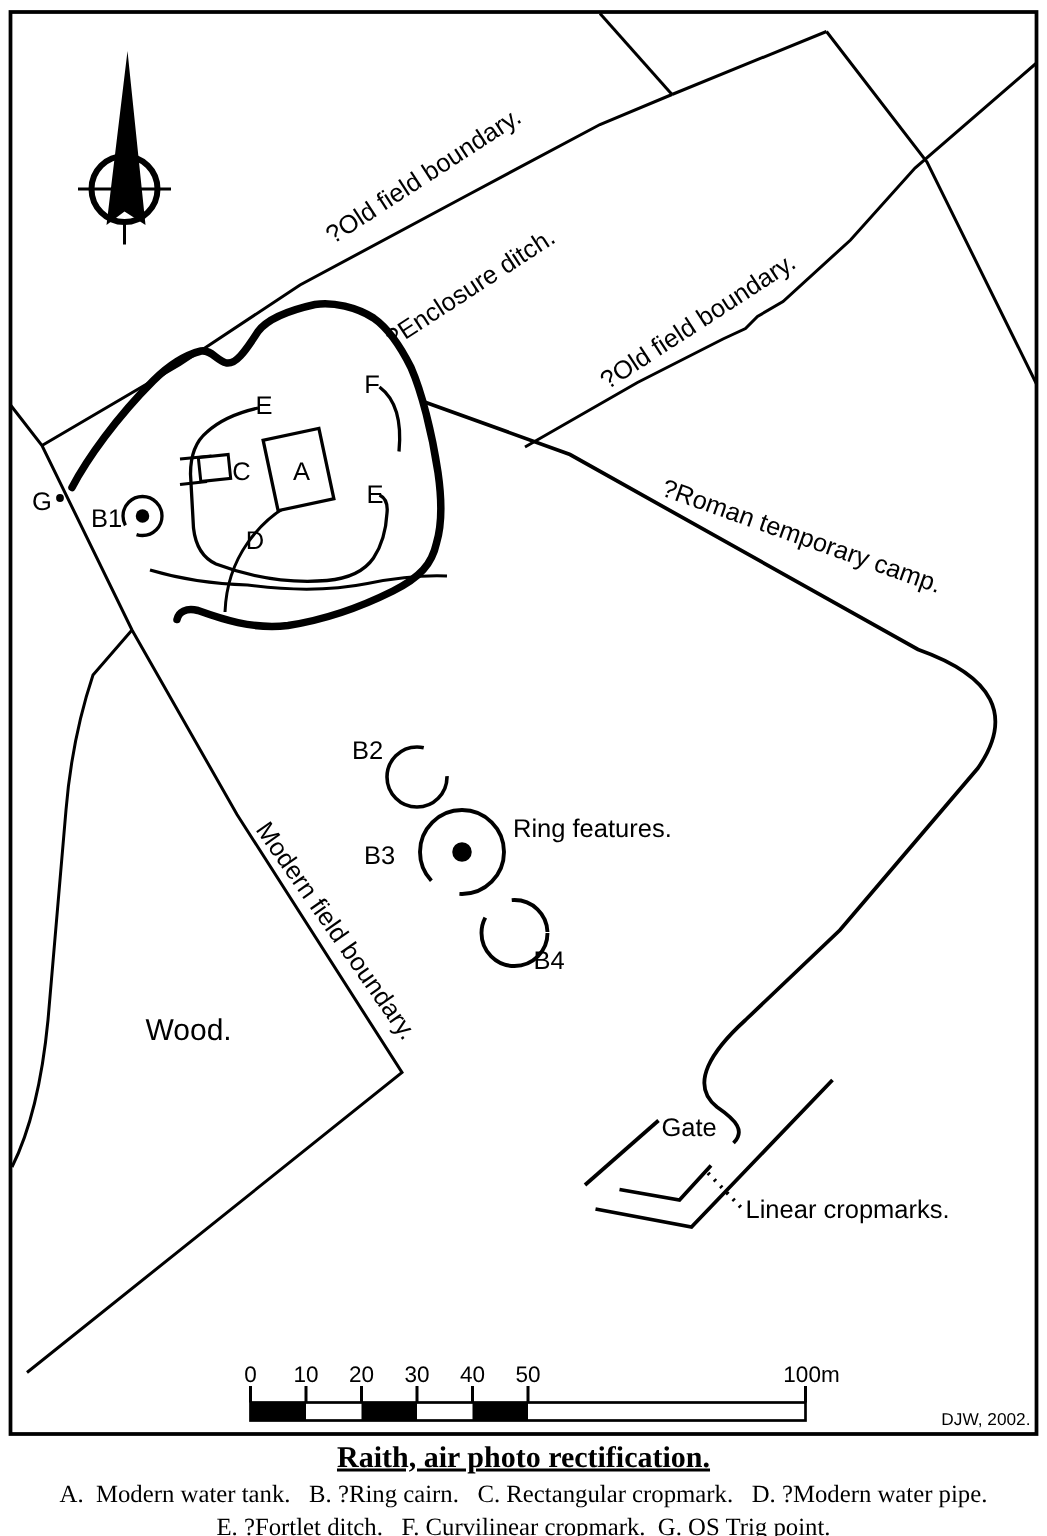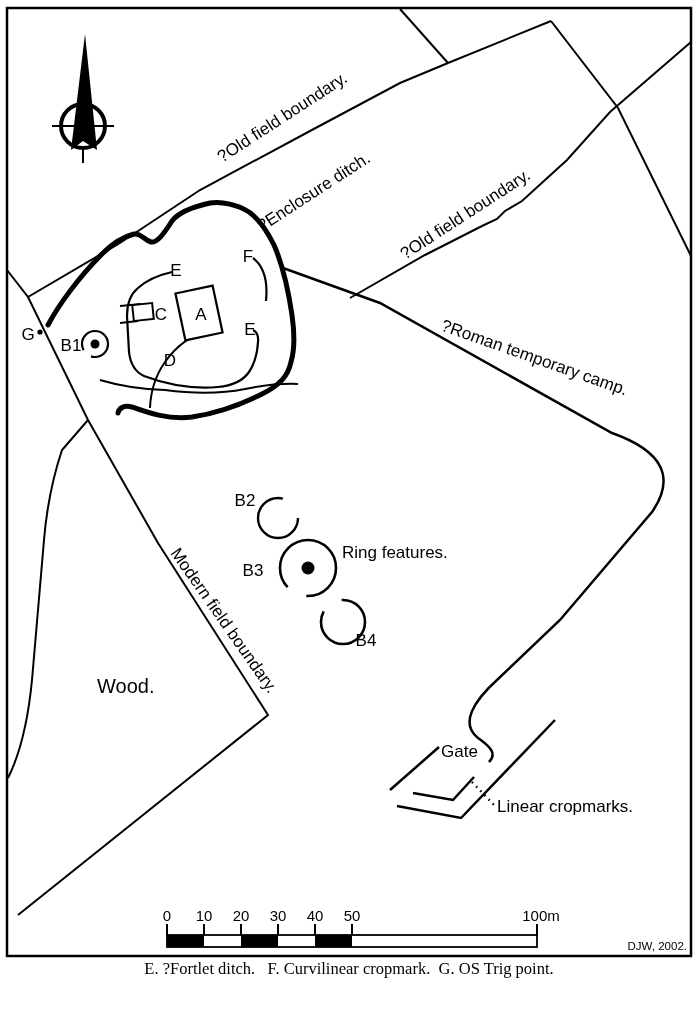--- a/index.html
+++ b/index.html
@@ -114,16 +114,18 @@
       <text x="278" y="921" text-anchor="middle" class="scale-num">30</text>
       <text x="315" y="921" text-anchor="middle" class="scale-num">40</text>
       <text x="352" y="921" text-anchor="middle" class="scale-num">50</text>
       <text x="541" y="921" text-anchor="middle" class="scale-num">100m</text>
     </g>
 
     <text x="687" y="950" text-anchor="end" class="credit">DJW, 2002.</text>
   </svg>
 
   <div class="caption">
+    <div class="caption-title">Raith, air photo rectification.</div>
+    <div class="caption-line">A.  Modern water tank.   B. ?Ring cairn.   C. Rectangular cropmark.   D. ?Modern water pipe.</div>
     <div class="caption-line">E. ?Fortlet ditch.   F. Curvilinear cropmark.  G. OS Trig point.</div>
   </div>
 
 </div>
 
 </body></html>

